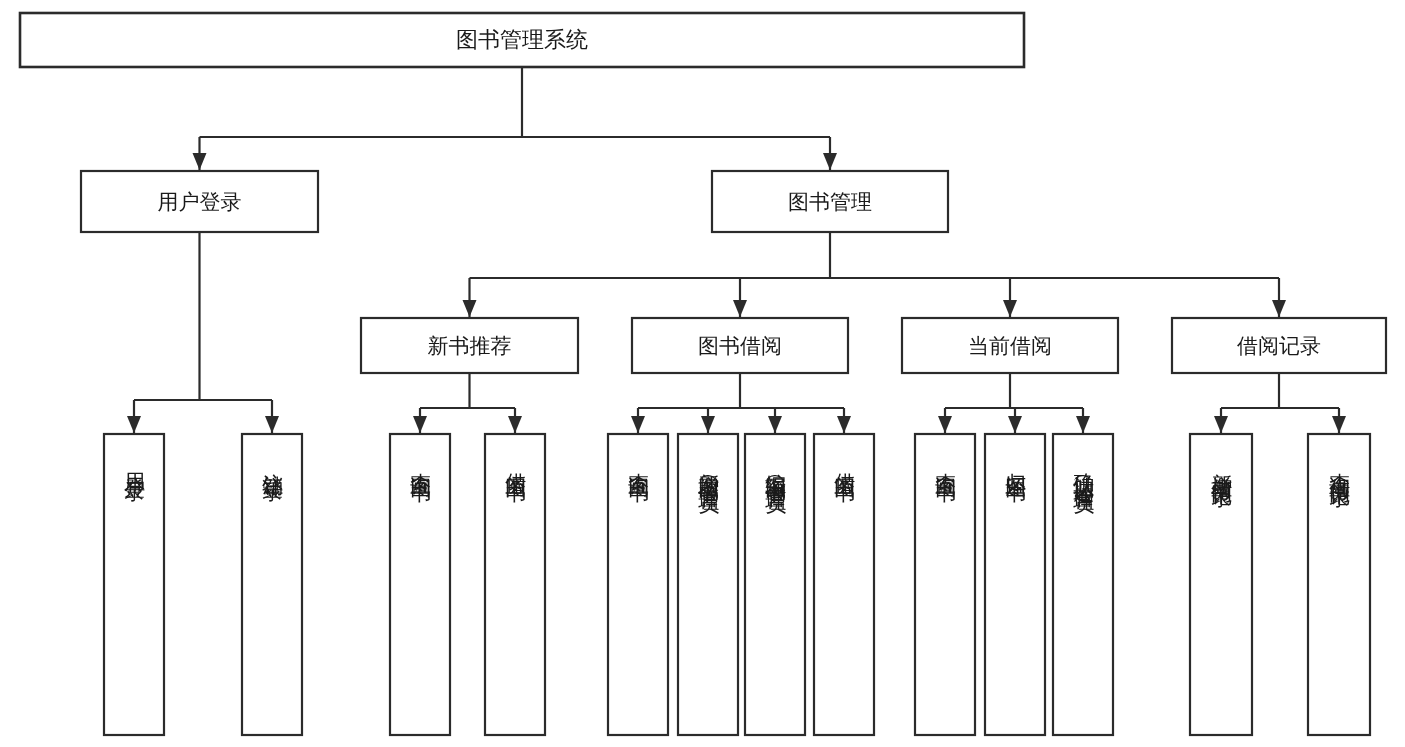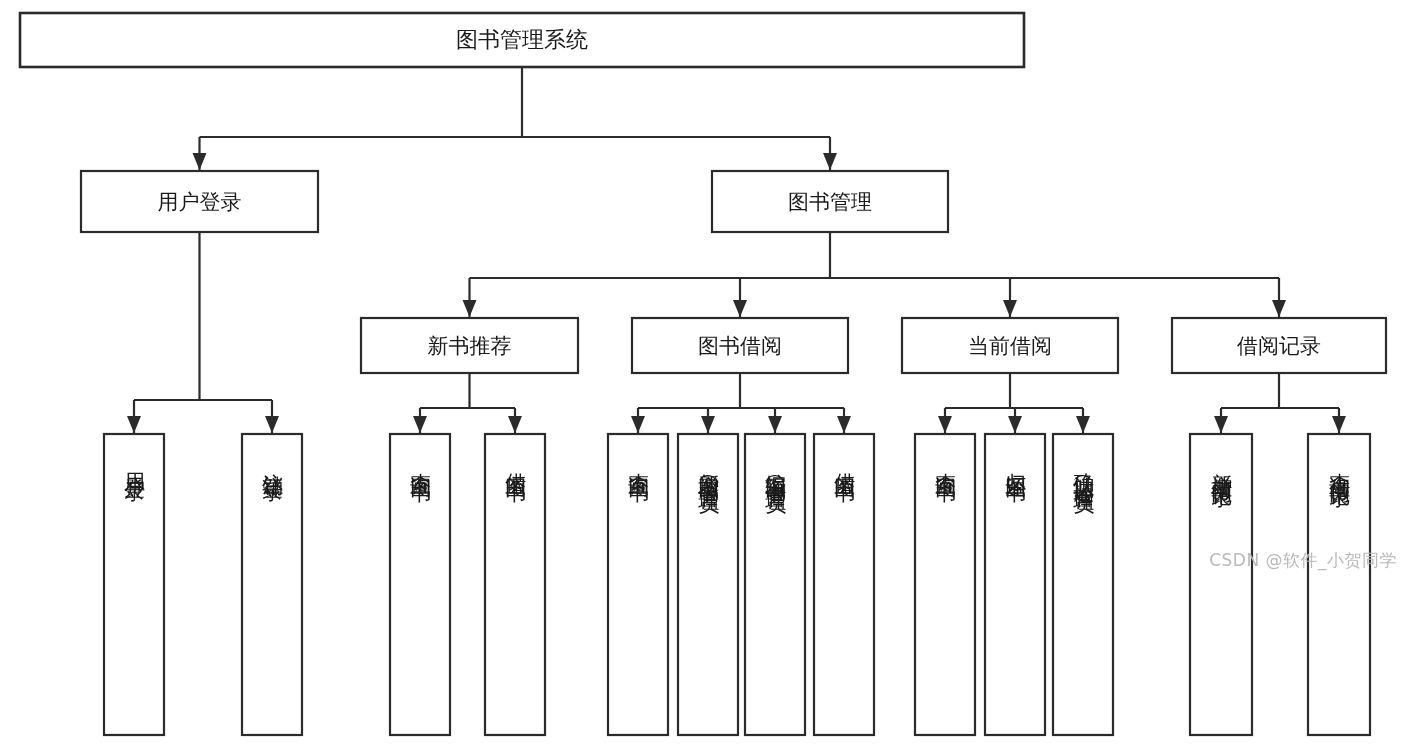--- a/index.html
+++ b/index.html
@@ -250,14 +250,13 @@
         <span class="leaf-label">确认归还（管理员）</span>
       </div>
       <div class="leaf-label-wrap" style="left: 1190px; top: 456px; width: 62px; height: 271px;">
         <span class="leaf-label">新增借阅记录</span>
       </div>
       <div class="leaf-label-wrap" style="left: 1308px; top: 456px; width: 62px; height: 271px;">
         <span class="leaf-label">查询借阅记录</span>
       </div>
     </div>
 
-  <div class="watermark">CSDN @软件_小贺同学</div>
 </div>
 
 </body></html>

